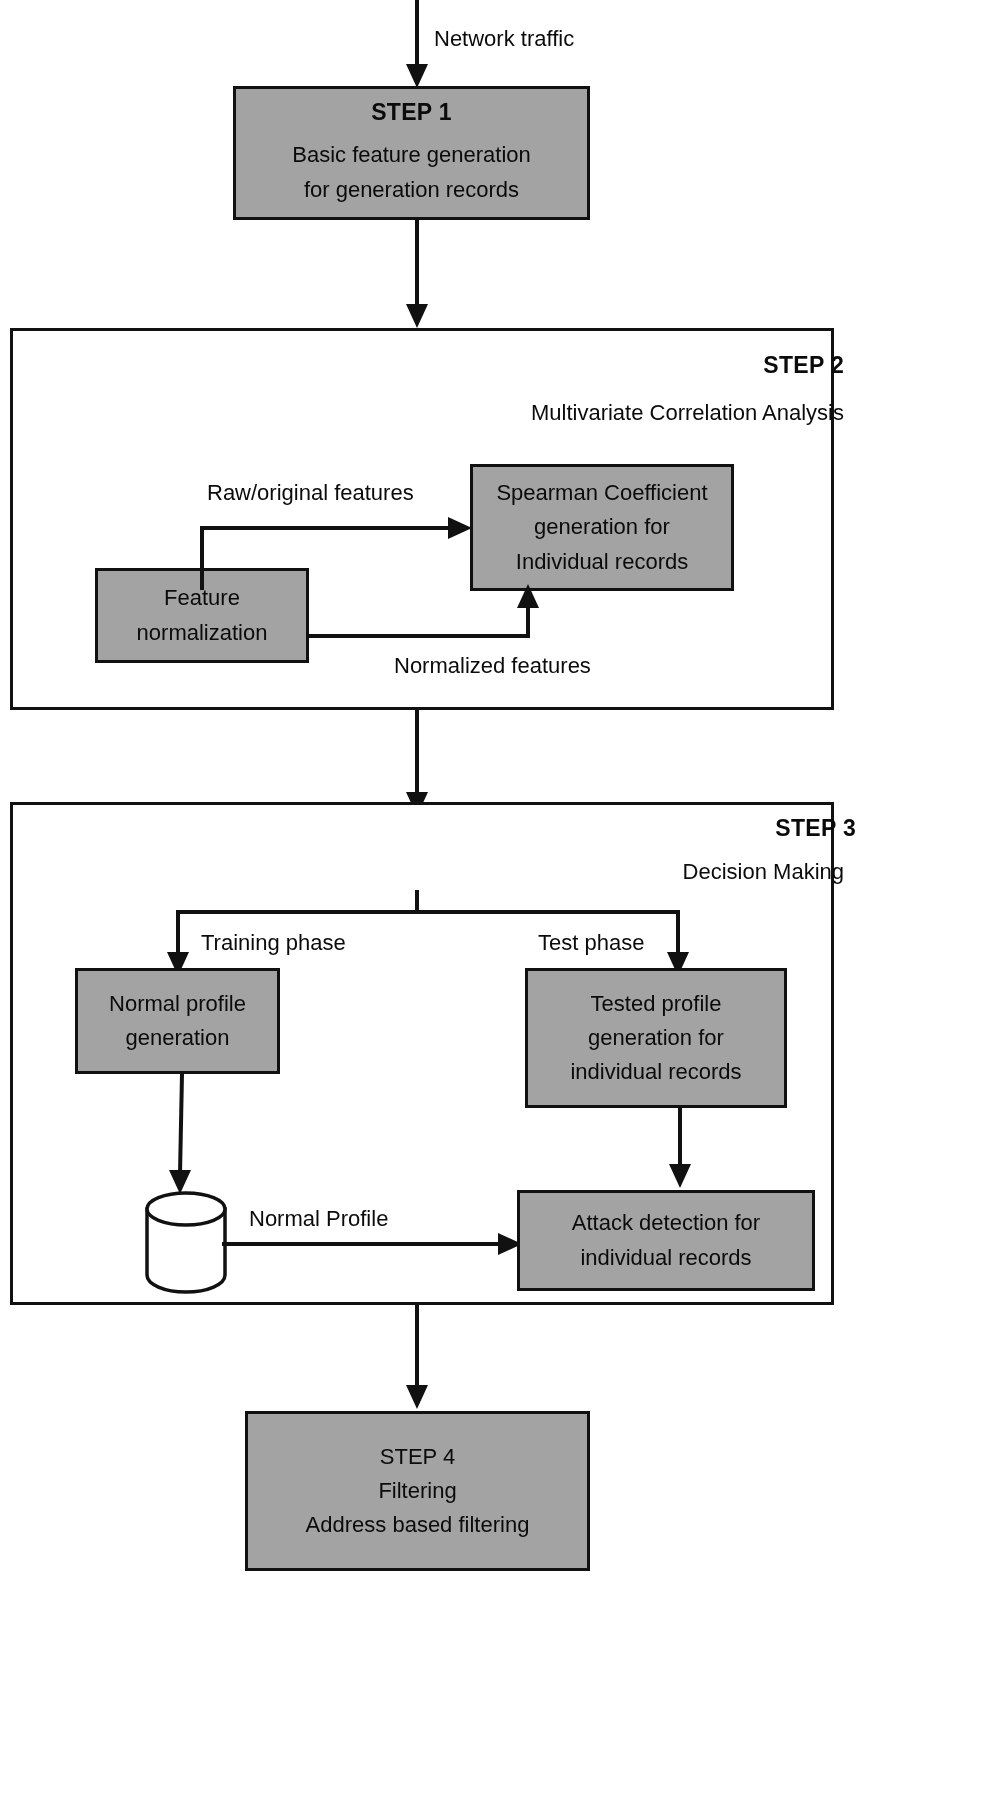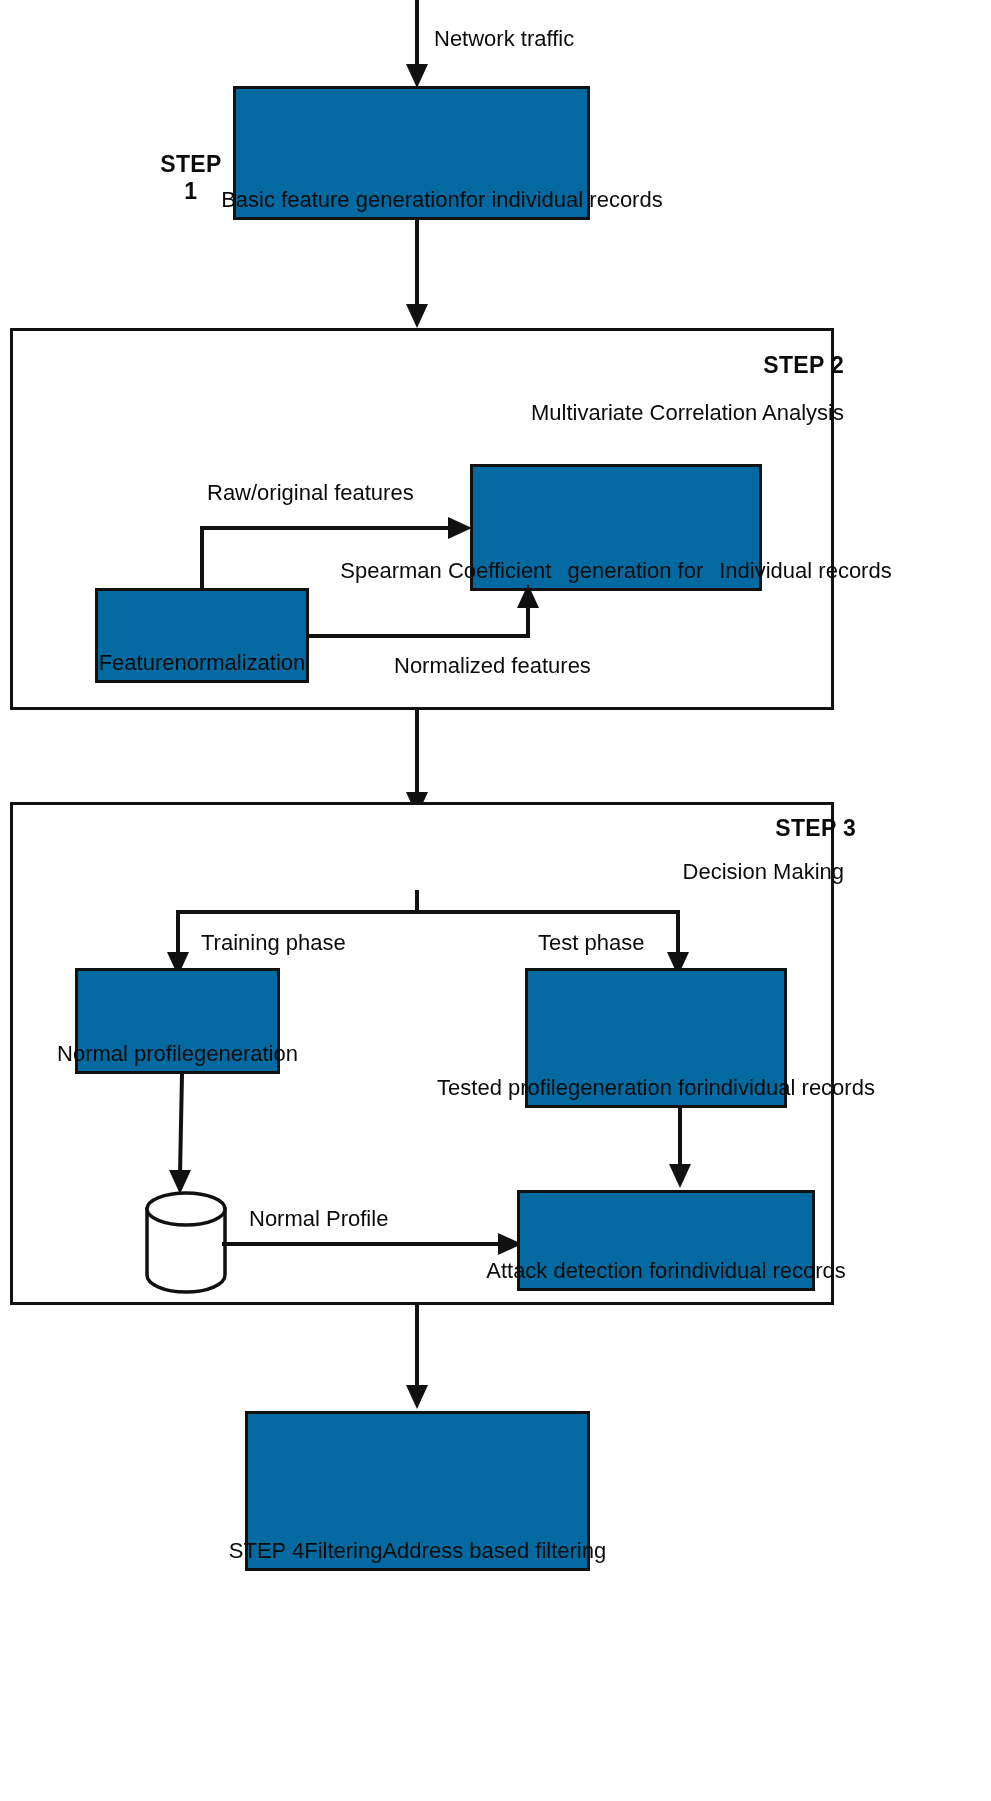--- a/index.html
+++ b/index.html
@@ -13,25 +13,25 @@
   #canvas {
     position: relative;
     width: 991px;
     height: 1801px;
     background: #ffffff;
     overflow: hidden;
   }
   .box {
     position: absolute;
     border: 3px solid #111111;
-    background: #0369a1;
+    background: #a3a3a3;
     box-sizing: border-box;
     display: flex;
-    flex-direction: row;
-    align-items: flex-end;
+    flex-direction: column;
+    align-items: center;
     justify-content: center;
     text-align: center;
     color: #0b0b0b;
   }
   .outer-box {
     position: absolute;
     border: 3px solid #111111;
     background: #ffffff;
     box-sizing: border-box;
   }
@@ -76,42 +76,42 @@
     <svg width="44" height="92" viewBox="0 0 44 92">
       <line x1="22" y1="0" x2="22" y2="70" stroke="#111111" stroke-width="4"></line>
       <polygon points="22,88 11,64 33,64" fill="#111111"></polygon>
     </svg>
   </div>
   <div class="edge-label" style="left:434px; top:26px;">Network traffic</div>
 
   <div class="box" style="left:233px; top:86px; width:357px; height:134px;">
     <div class="step-title" style="margin-bottom:12px;">STEP 1</div>
     <div class="box-line">Basic feature generation</div>
-    <div class="box-line">for individual records</div>
+    <div class="box-line">for generation records</div>
   </div>
 
   <div class="line" style="left:395px; top:220px; width:44px; height:112px;">
     <svg width="44" height="112" viewBox="0 0 44 112">
       <line x1="22" y1="0" x2="22" y2="90" stroke="#111111" stroke-width="4"></line>
       <polygon points="22,108 11,84 33,84" fill="#111111"></polygon>
     </svg>
   </div>
 
   <div class="outer-box" style="left:10px; top:328px; width:824px; height:382px;"></div>
 
   <div class="inner-title step-title" style="left:0px; top:352px; width:844px;">STEP 2</div>
   <div class="inner-title box-line" style="left:0px; top:396px; width:844px;">Multivariate Correlation Analysis</div>
 
-  <div class="box" style="left:470px; top:464px; width:292px; height:127px;gap:16px;">
+  <div class="box" style="left:470px; top:464px; width:264px; height:127px;">
     <div class="box-line">Spearman Coefficient</div>
     <div class="box-line">generation for</div>
     <div class="box-line">Individual records</div>
   </div>
 
-  <div class="box" style="left:95px; top:588px; width:214px; height:95px;">
+  <div class="box" style="left:95px; top:568px; width:214px; height:95px;">
     <div class="box-line">Feature</div>
     <div class="box-line">normalization</div>
   </div>
 
   <div class="line" style="left:180px; top:520px; width:300px; height:72px;">
     <svg width="300" height="72" viewBox="0 0 300 72">
       <polyline points="22,70 22,8 272,8" fill="none" stroke="#111111" stroke-width="4"></polyline>
       <polygon points="292,8 268,-3 268,19" fill="#111111"></polygon>
     </svg>
   </div>

